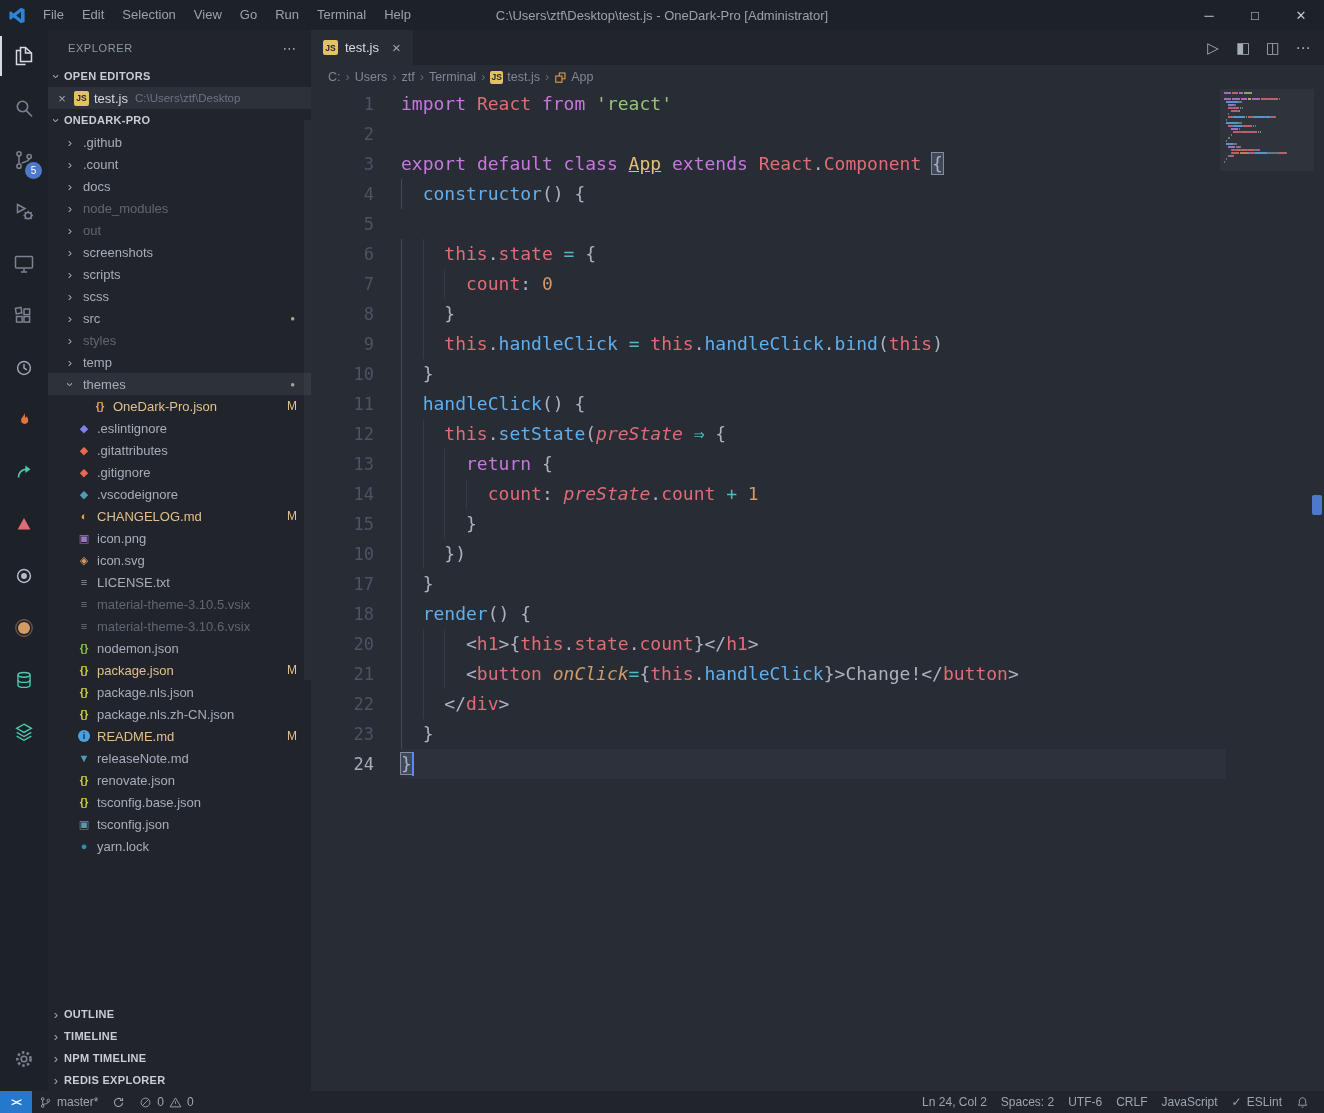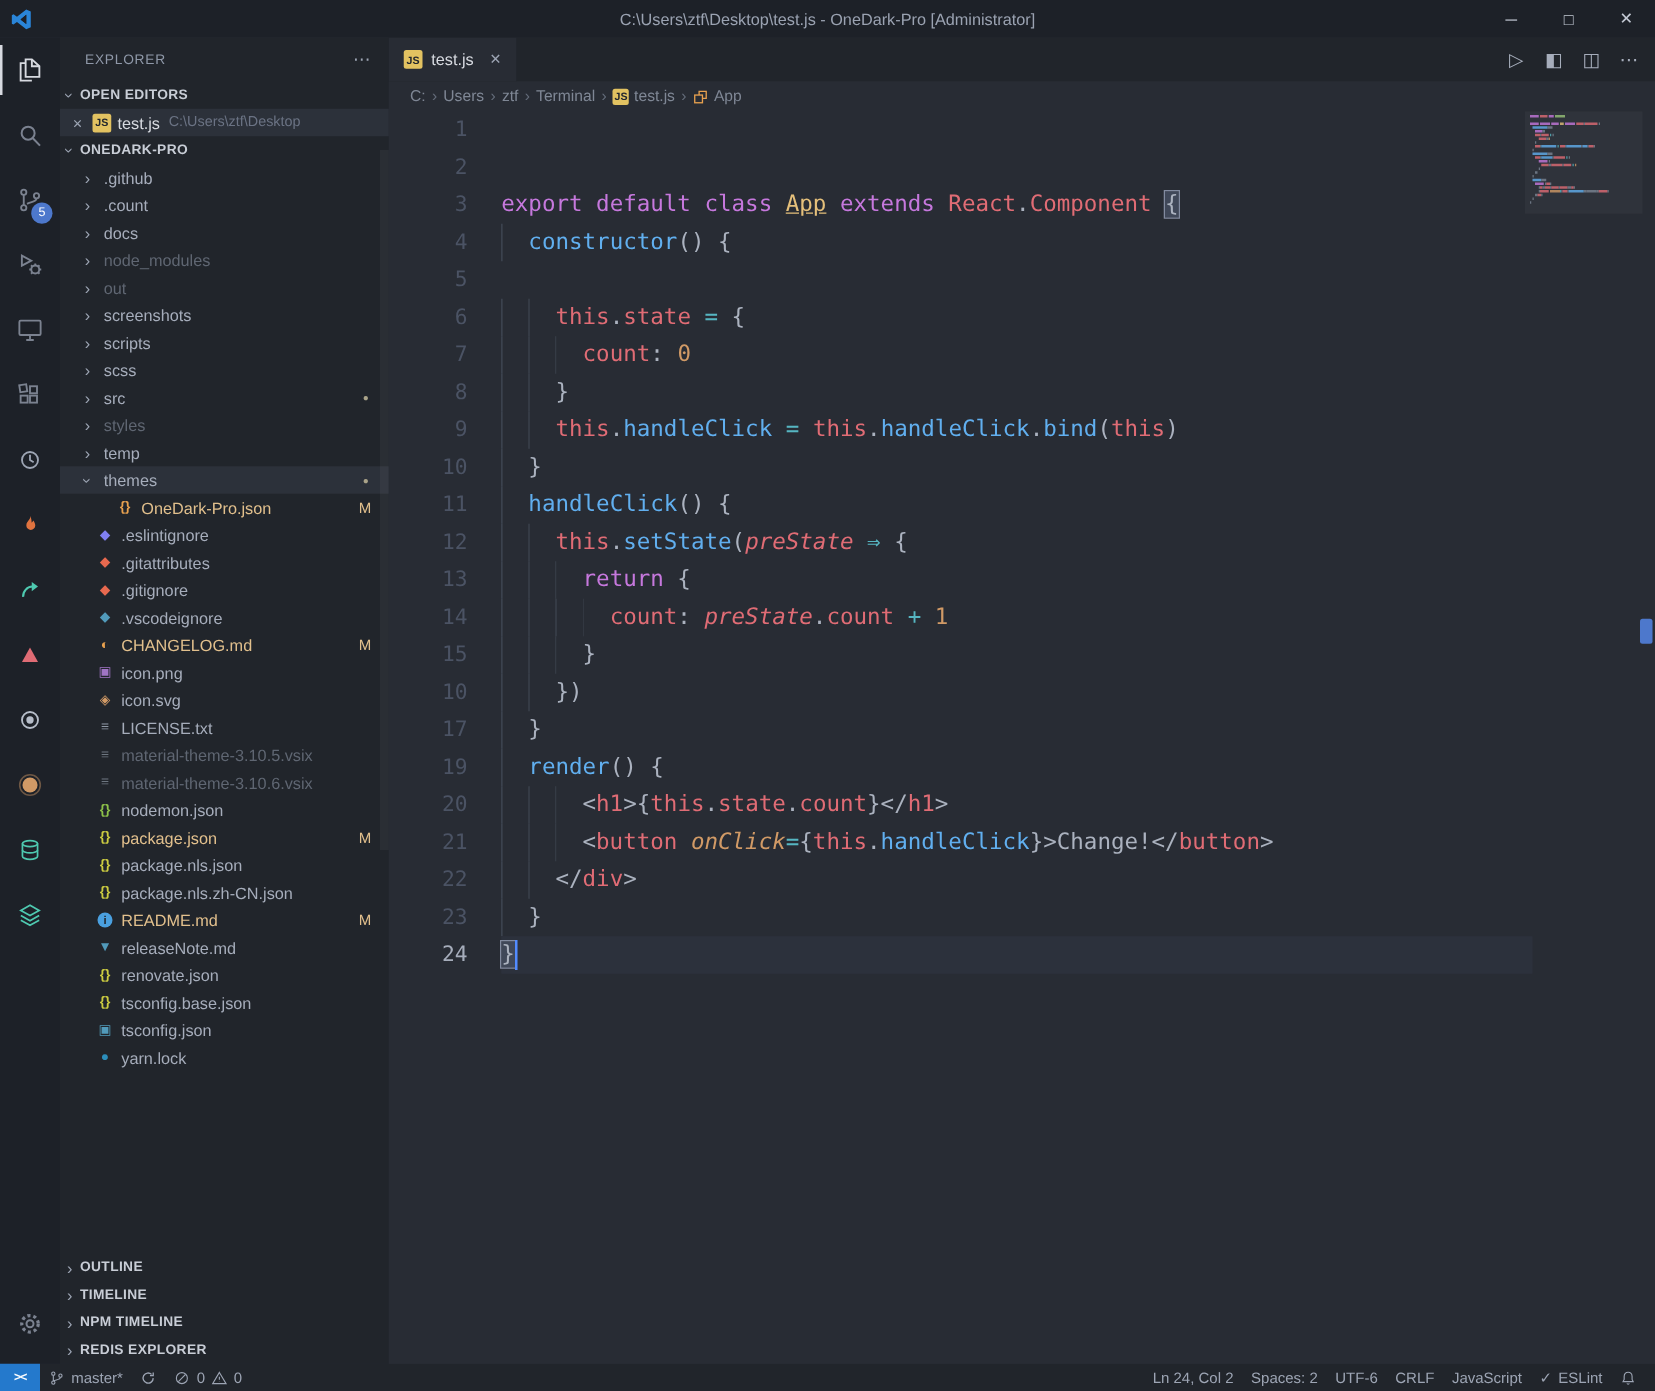--- a/index.html
+++ b/index.html
@@ -93,20 +93,30 @@
 
 <div>
 
   <div class="titlebar">
     <span class="vscode-logo">
       <svg width="17" height="17" viewBox="0 0 16 16">
           <path fill="#2a85d8" d="M11.3.6 14.7 2v12l-3.4 1.4-7-5.5-2.6 2-1.3-.7V4.8l1.3-.7 2.6 2zM11.3 4.6 7 8l4.3 3.4z"></path>
           <path fill="#1d2128" d="M11.3 4.6 7 8l4.3 3.4z"></path>
         </svg>
     </span>
+    <nav class="menus" id="menus">
+        <span class="menu-item">File</span>
+        <span class="menu-item">Edit</span>
+        <span class="menu-item">Selection</span>
+        <span class="menu-item">View</span>
+        <span class="menu-item">Go</span>
+        <span class="menu-item">Run</span>
+        <span class="menu-item">Terminal</span>
+        <span class="menu-item">Help</span>
+      </nav>
     <div class="window-title">C:\Users\ztf\Desktop\test.js - OneDark-Pro [Administrator]</div>
     <div class="win-controls">
       <span class="win-btn">─</span>
       <span class="win-btn">□</span>
       <span class="win-btn">✕</span>
     </div>
   </div>
 
   <div class="main">
 
@@ -493,20 +503,21 @@
                 </g>
               </svg>
             </span>
             <span>App</span>
           </span>
         </div>
       <div class="code-area">
         <div id="code">
             <div class="code-row">
               <span class="gutter">1</span>
+              <span class="lc"><span class="toks"><span class="tk-purple">import</span><span class="tk-fg"> </span><span class="tk-red">React</span><span class="tk-fg"> </span><span class="tk-purple">from</span><span class="tk-fg"> </span><span class="tk-green">'react'</span></span></span>
             </div>
             <div class="code-row">
               <span class="gutter">2</span>
               <span class="lc"><span class="toks"></span></span>
             </div>
             <div class="code-row">
               <span class="gutter">3</span>
               <span class="lc"><span class="toks"><span class="tk-purple">export</span><span class="tk-fg"> </span><span class="tk-purple">default</span><span class="tk-fg"> </span><span class="tk-purple">class</span><span class="tk-fg"> </span><span class="tk-yellow tk-u">App</span><span class="tk-fg"> </span><span class="tk-purple">extends</span><span class="tk-fg"> </span><span class="tk-red">React</span><span class="tk-fg">.</span><span class="tk-red">Component</span><span class="tk-fg"> </span><span class="tk-fg tk-bm">{</span></span></span>
             </div>
             <div class="code-row">
@@ -558,21 +569,21 @@
             </div>
             <div class="code-row">
               <span class="gutter">10</span>
               <span class="lc"><span class="guides" style="width: calc(2ch + 1px);"></span><span class="toks"><span class="tk-fg">    })</span></span></span>
             </div>
             <div class="code-row">
               <span class="gutter">17</span>
               <span class="lc"><span class="guides" style="width: calc(0ch + 1px);"></span><span class="toks"><span class="tk-fg">  }</span></span></span>
             </div>
             <div class="code-row">
-              <span class="gutter">19</span>
+              <span class="gutter">18</span>
               <span class="lc"><span class="guides" style="width: calc(0ch + 1px);"></span><span class="toks"><span class="tk-fg">  </span><span class="tk-blue">render</span><span class="tk-fg">() {</span></span></span>
             </div>
             <div class="code-row">
               <span class="gutter">20</span>
               <span class="lc"><span class="guides" style="width: calc(4ch + 1px);"></span><span class="toks"><span class="tk-fg">      &lt;</span><span class="tk-red">h1</span><span class="tk-fg">&gt;{</span><span class="tk-red">this</span><span class="tk-fg">.</span><span class="tk-red">state</span><span class="tk-fg">.</span><span class="tk-red">count</span><span class="tk-fg">}&lt;/</span><span class="tk-red">h1</span><span class="tk-fg">&gt;</span></span></span>
             </div>
             <div class="code-row">
               <span class="gutter">21</span>
               <span class="lc"><span class="guides" style="width: calc(4ch + 1px);"></span><span class="toks"><span class="tk-fg">      &lt;</span><span class="tk-red">button</span><span class="tk-fg"> </span><span class="tk-orange tk-i">onClick</span><span class="tk-cyan">=</span><span class="tk-fg">{</span><span class="tk-red">this</span><span class="tk-fg">.</span><span class="tk-blue">handleClick</span><span class="tk-fg">}&gt;</span><span class="tk-fg">Change!</span><span class="tk-fg">&lt;/</span><span class="tk-red">button</span><span class="tk-fg">&gt;</span></span></span>
             </div>

